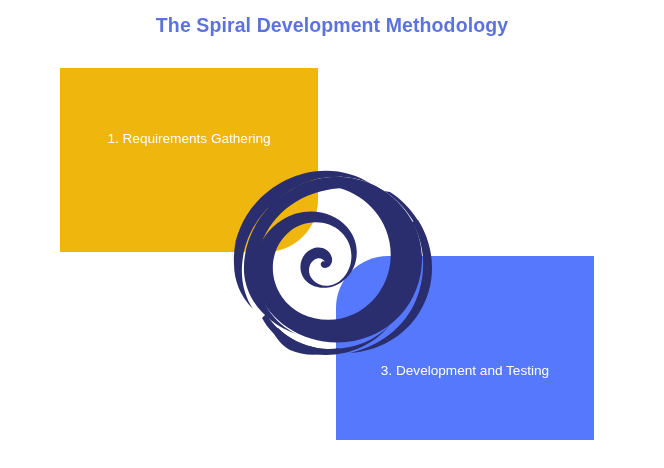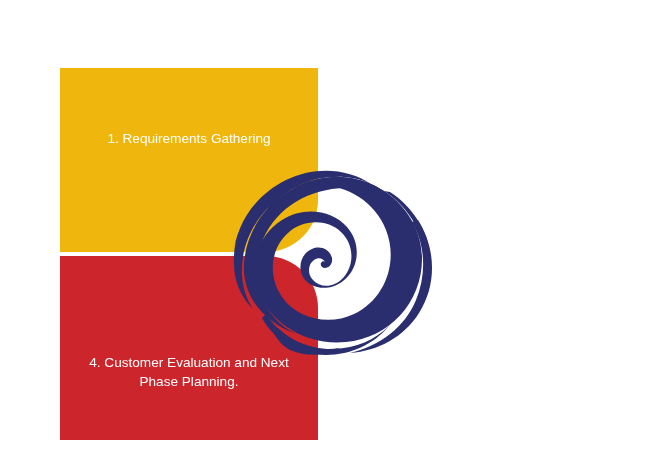--- a/index.html
+++ b/index.html
@@ -113,33 +113,33 @@
     height: 200px;
     pointer-events: none;
   }
   #spiral-wrap svg { display: block; }
 </style>
 </head>
 <body>
 
 <div id="infographic">
 
+  <div id="title">The Spiral Development Methodology</div>
 
   <div id="quadrants">
 
     <div class="quad" id="quad-requirements">
       <div class="quad-label">1. Requirements Gathering</div>
     </div>
 
 
-
-    <div class="quad" id="quad-customer">
-      <div class="quad-label">4. Customer Evaluation and Next
-Phase Planning.</div>
+    <div class="quad" id="quad-development">
+      <div class="quad-label">3. Development and Testing</div>
     </div>
+
 
   </div>
 
   <div id="spiral-wrap">
     <svg width="220" height="200" viewBox="0 0 220 200" xmlns="http://www.w3.org/2000/svg">
 
       <g fill="#2A2E6E">
 
         <path d="
           M 36 74

